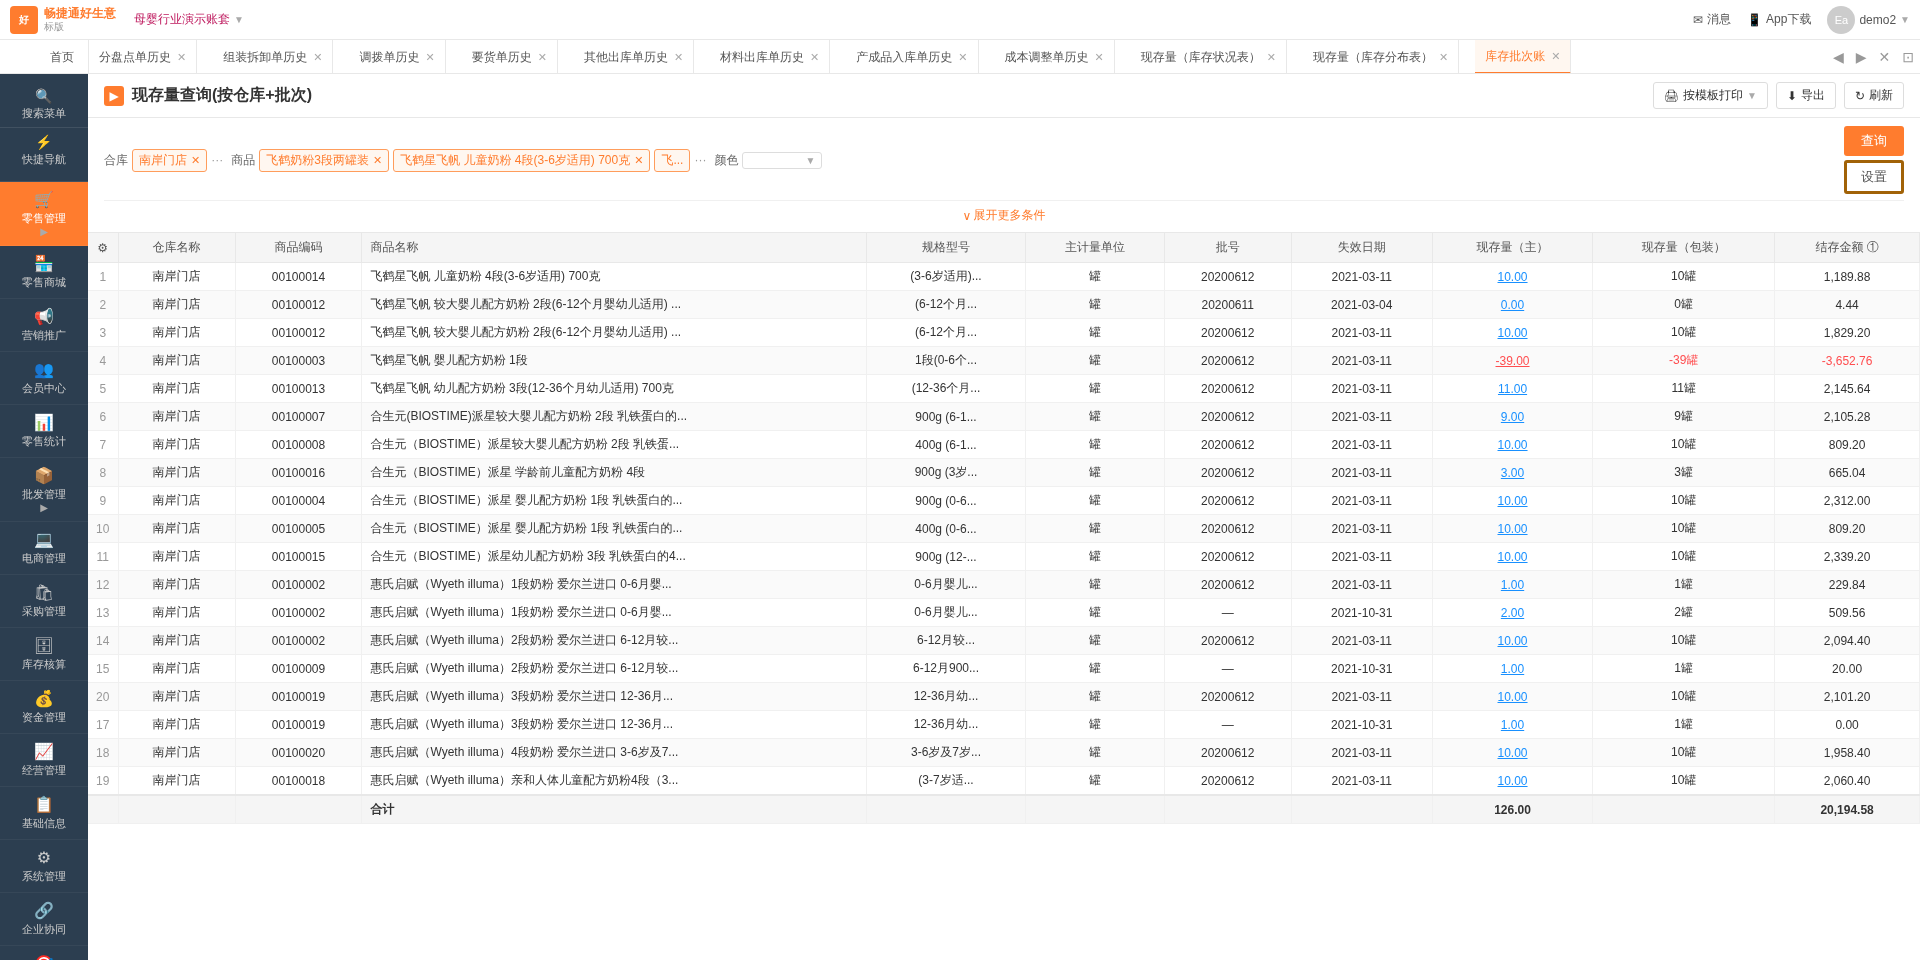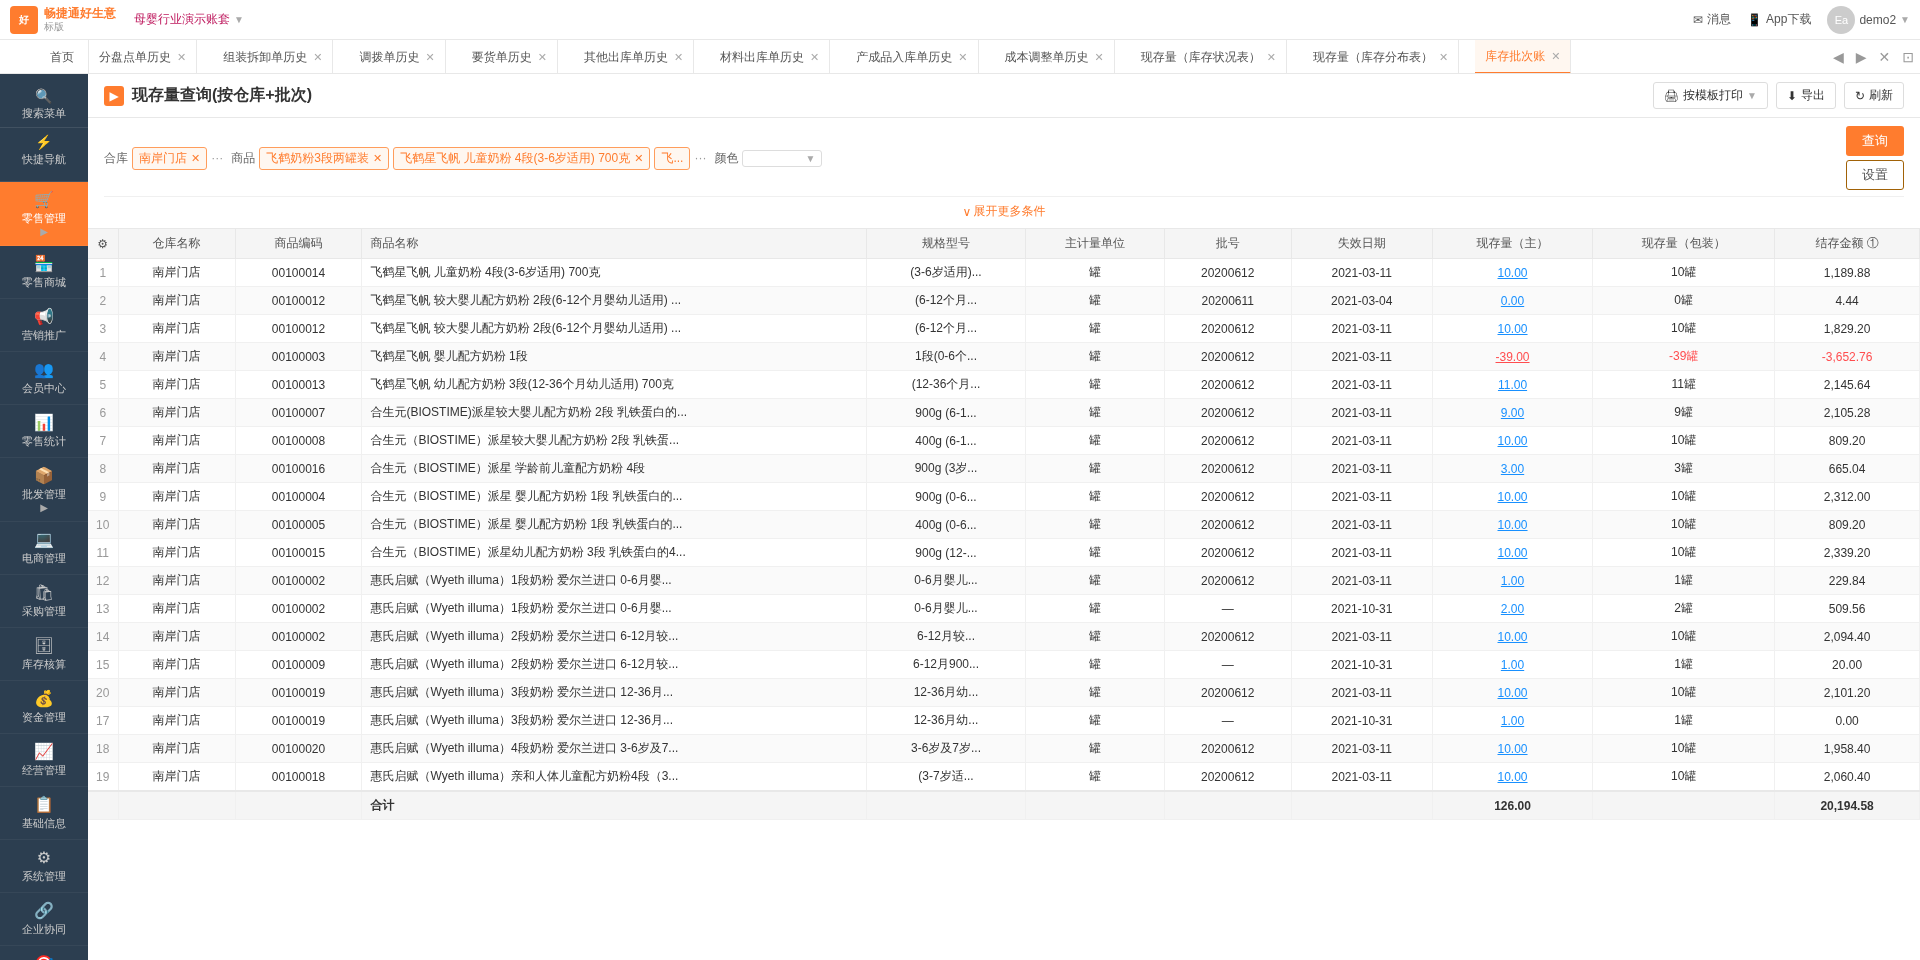--- a/index.html
+++ b/index.html
@@ -101,21 +101,21 @@
     .qty-negative { color: #ff4d4f; text-decoration: underline; cursor: pointer; }
     .balance-negative { color: #ff4d4f; }
     .footer-row td { background: #f5f5f5; font-weight: bold; border-top: 2px solid #e8e8e8; }
 
     
     .btn-query {
       background: #ff7c2e; color: white; border: none; border-radius: 3px;
       padding: 6px 16px; font-size: 13px; cursor: pointer; white-space: nowrap;
     }
     .btn-setting {
-      background: #fff; color: #555; border: 1px solid #a16207; border-radius: 3px;
+      background: #fff; color: #555; border: 3px solid #a16207; border-radius: 3px;
       padding: 5px 14px; font-size: 13px; cursor: pointer; white-space: nowrap;
     }
 
     
     .query-btn-area { display: flex; flex-direction: column; gap: 4px; margin-left: 8px; }
 
     .expand-btn { display: flex; align-items: center; gap: 2px; color: #ff7c2e; cursor: pointer; font-size: 12px; border-top: 1px solid #f0f0f0; margin-top: 6px; padding-top: 6px; justify-content: center; }
   </style>
 </head>
 <body>

